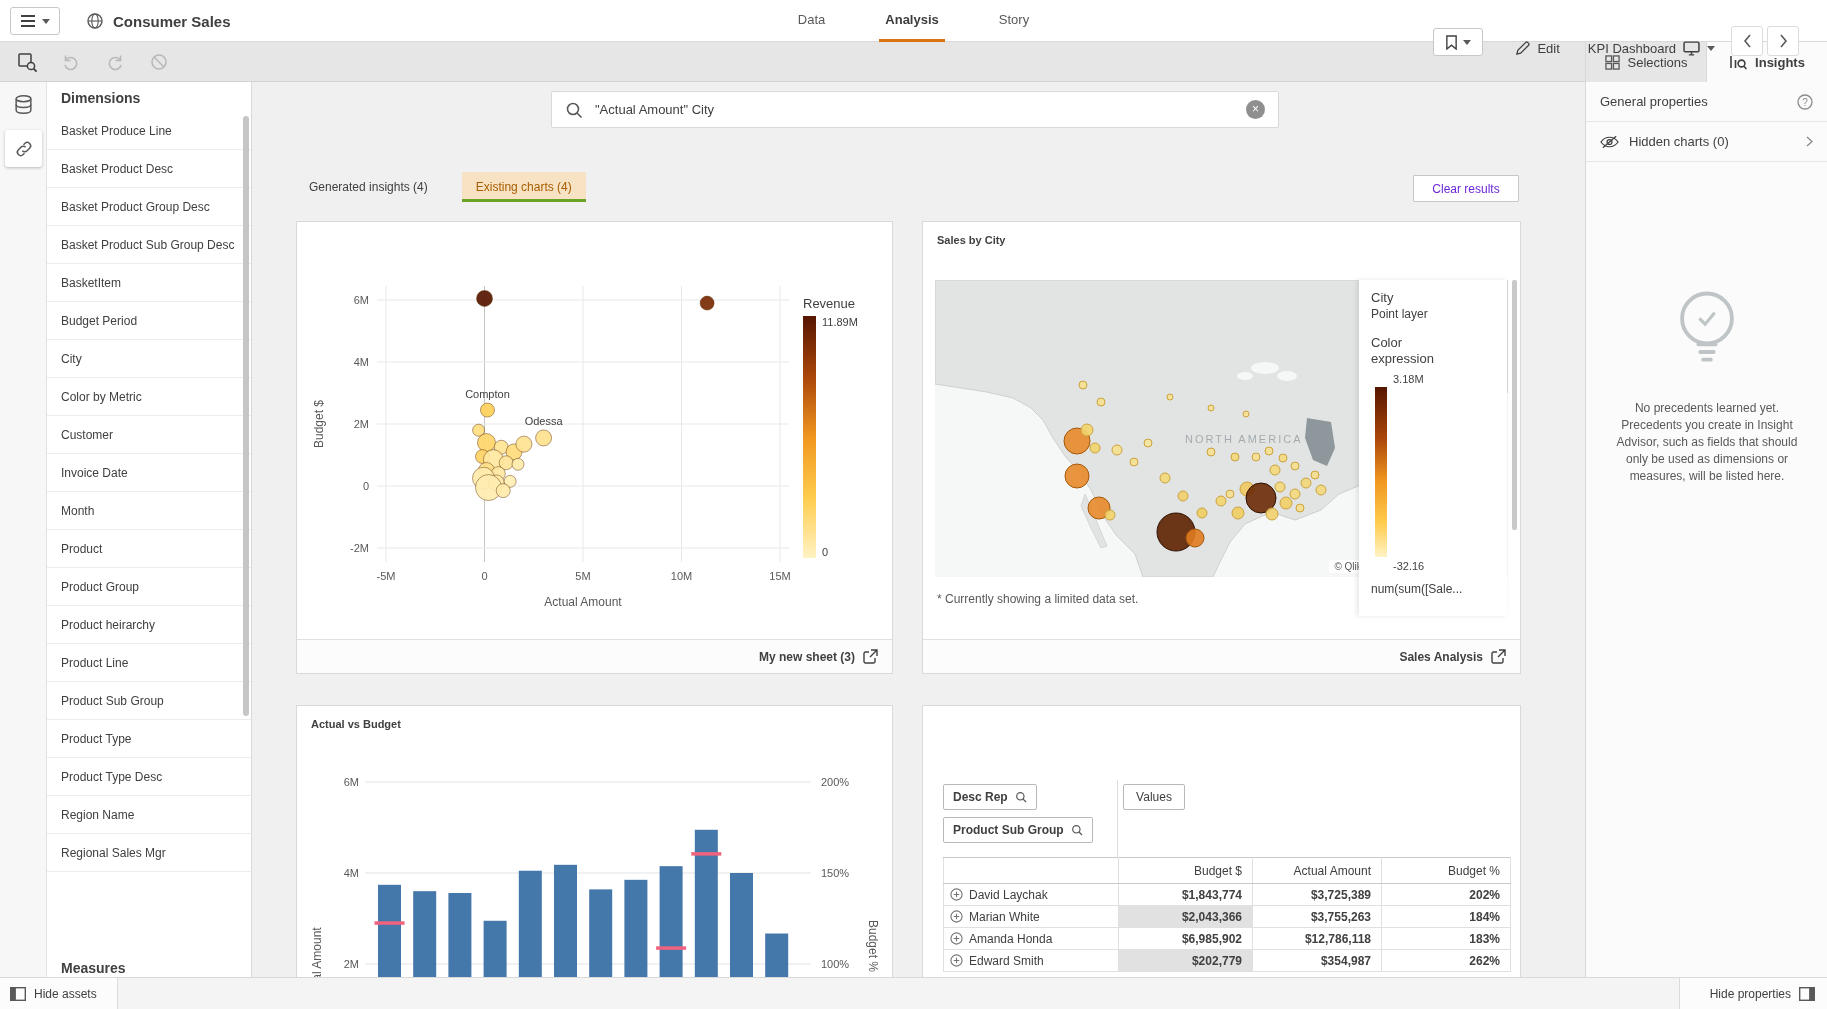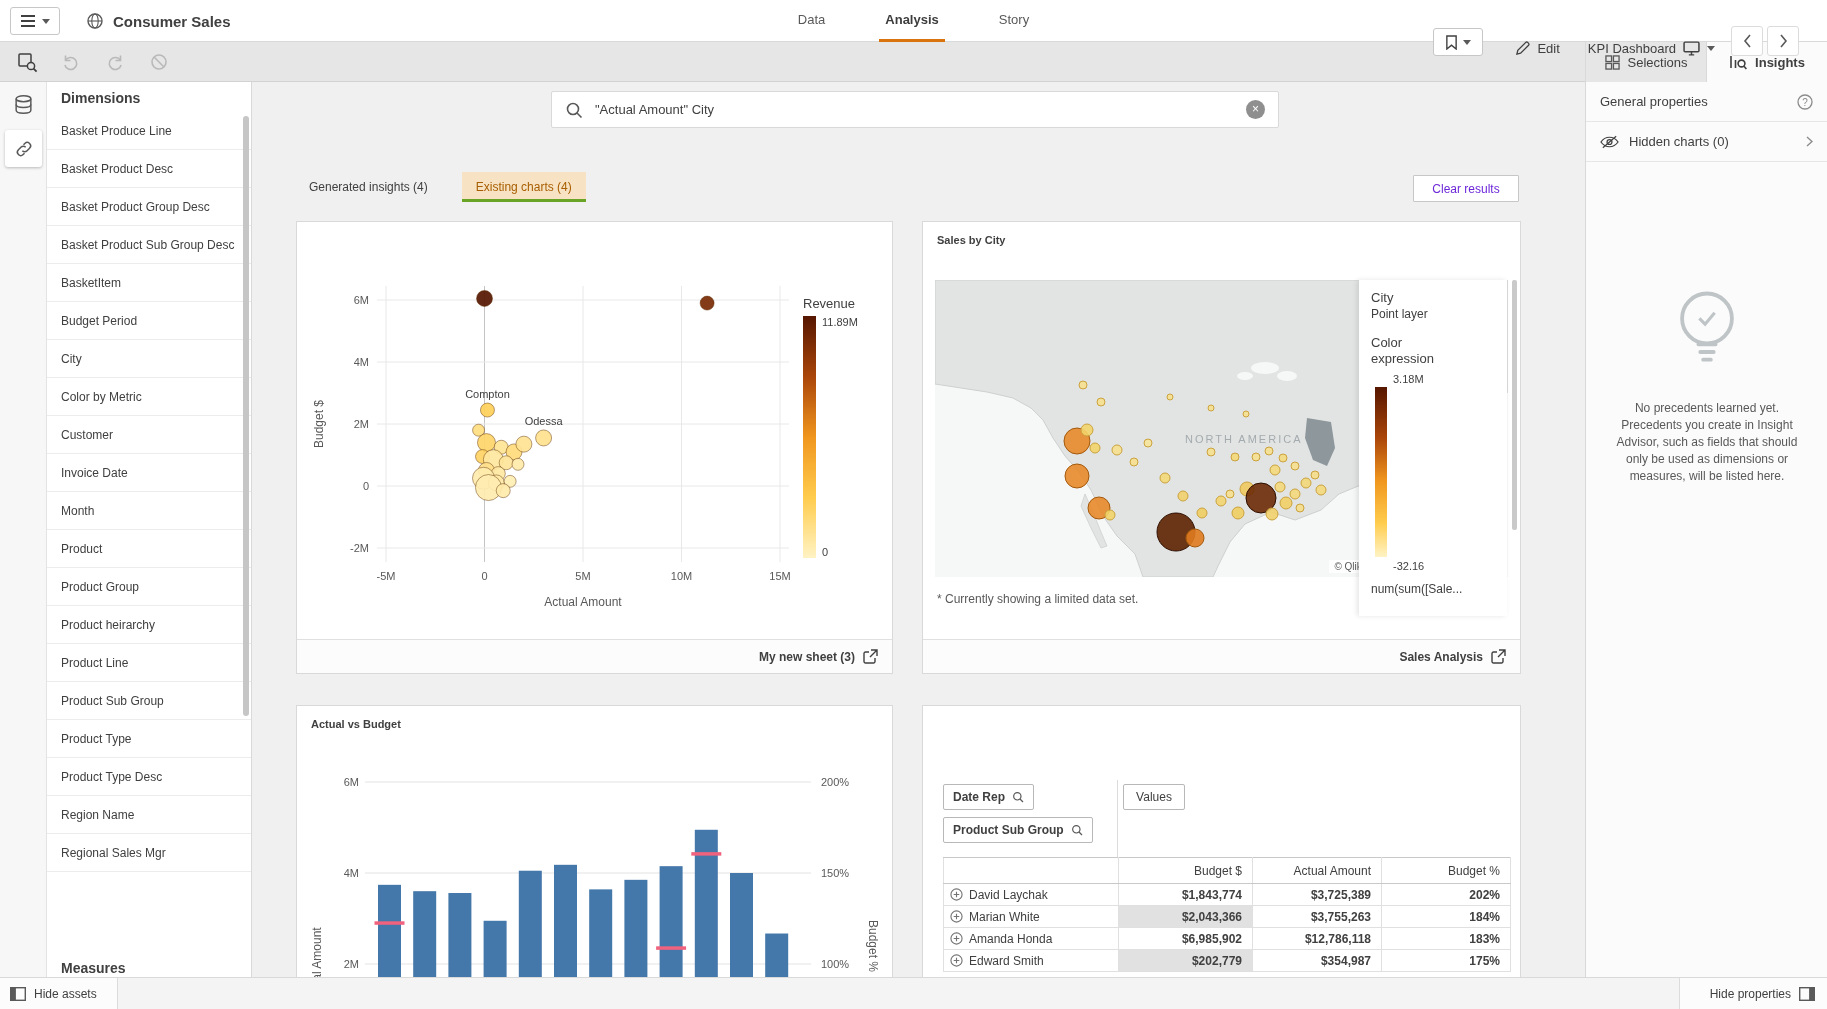--- a/index.html
+++ b/index.html
@@ -457,21 +457,21 @@
             <rect x="468.20000000000005" y="187.51500000000001" width="23" height="225.48499999999999" fill="#4477aa"></rect>
             <line x1="77.5" y1="177.05" x2="107.5" y2="177.05" stroke="#f0627e" stroke-width="3.5"></line>
             <line x1="359.1" y1="202.075" x2="389.1" y2="202.075" stroke="#f0627e" stroke-width="3.5"></line>
             <line x1="394.3" y1="107.89" x2="424.3" y2="107.89" stroke="#f0627e" stroke-width="3.5"></line>
           </svg>
         </div>
     </section>
 
     <section class="card card-table">
       <div class="chip chip-salesrep">
-        <span>Date Rep</span>
+        <span>Desc Rep</span>
         <svg width="12" height="12" viewBox="0 0 18 18">
             <circle cx="8" cy="8" r="5.5" fill="none" stroke="#595959" stroke-width="1.8"></circle>
             <path d="M12 12l4.5 4.5" stroke="#595959" stroke-width="1.8"></path>
           </svg>
       </div>
       <div class="chip chip-psg">
         <span>Product Sub Group</span>
         <svg width="12" height="12" viewBox="0 0 18 18">
             <circle cx="8" cy="8" r="5.5" fill="none" stroke="#595959" stroke-width="1.8"></circle>
             <path d="M12 12l4.5 4.5" stroke="#595959" stroke-width="1.8"></path>
@@ -521,21 +521,21 @@
                 <td class="pvt-val">$12,786,118</td>
                 <td class="pvt-val">183%</td>
               </tr>
               <tr>
                 <td class="pvt-name"><span class="expand"><svg width="13" height="13" viewBox="0 0 14 14">
                       <circle cx="7" cy="7" r="6" fill="none" stroke="#737373" stroke-width="1.2"></circle>
                       <path d="M7 4v6M4 7h6" stroke="#737373" stroke-width="1.2"></path>
                     </svg></span>Edward Smith</td>
                 <td class="pvt-val hl">$202,779</td>
                 <td class="pvt-val">$354,987</td>
-                <td class="pvt-val">175%</td>
+                <td class="pvt-val">262%</td>
               </tr>
             </tbody>
           </table>
         </div>
     </section>
   </main>
 
   <aside class="props">
     <div class="prop-row">
       <span>General properties</span>

